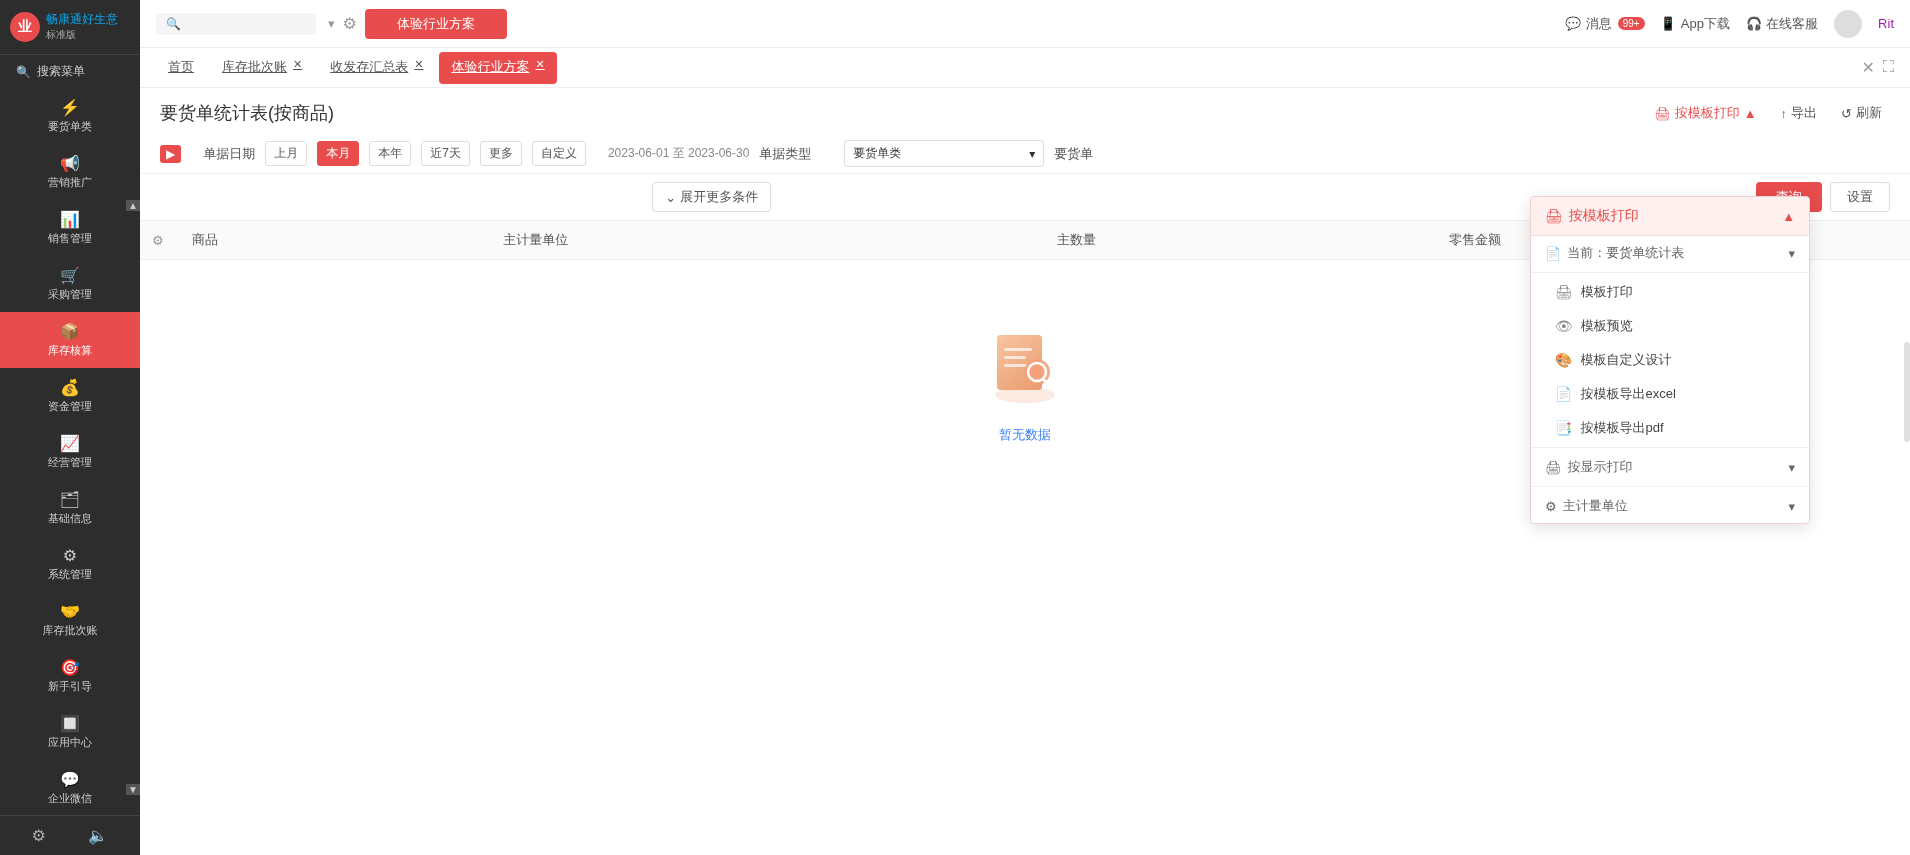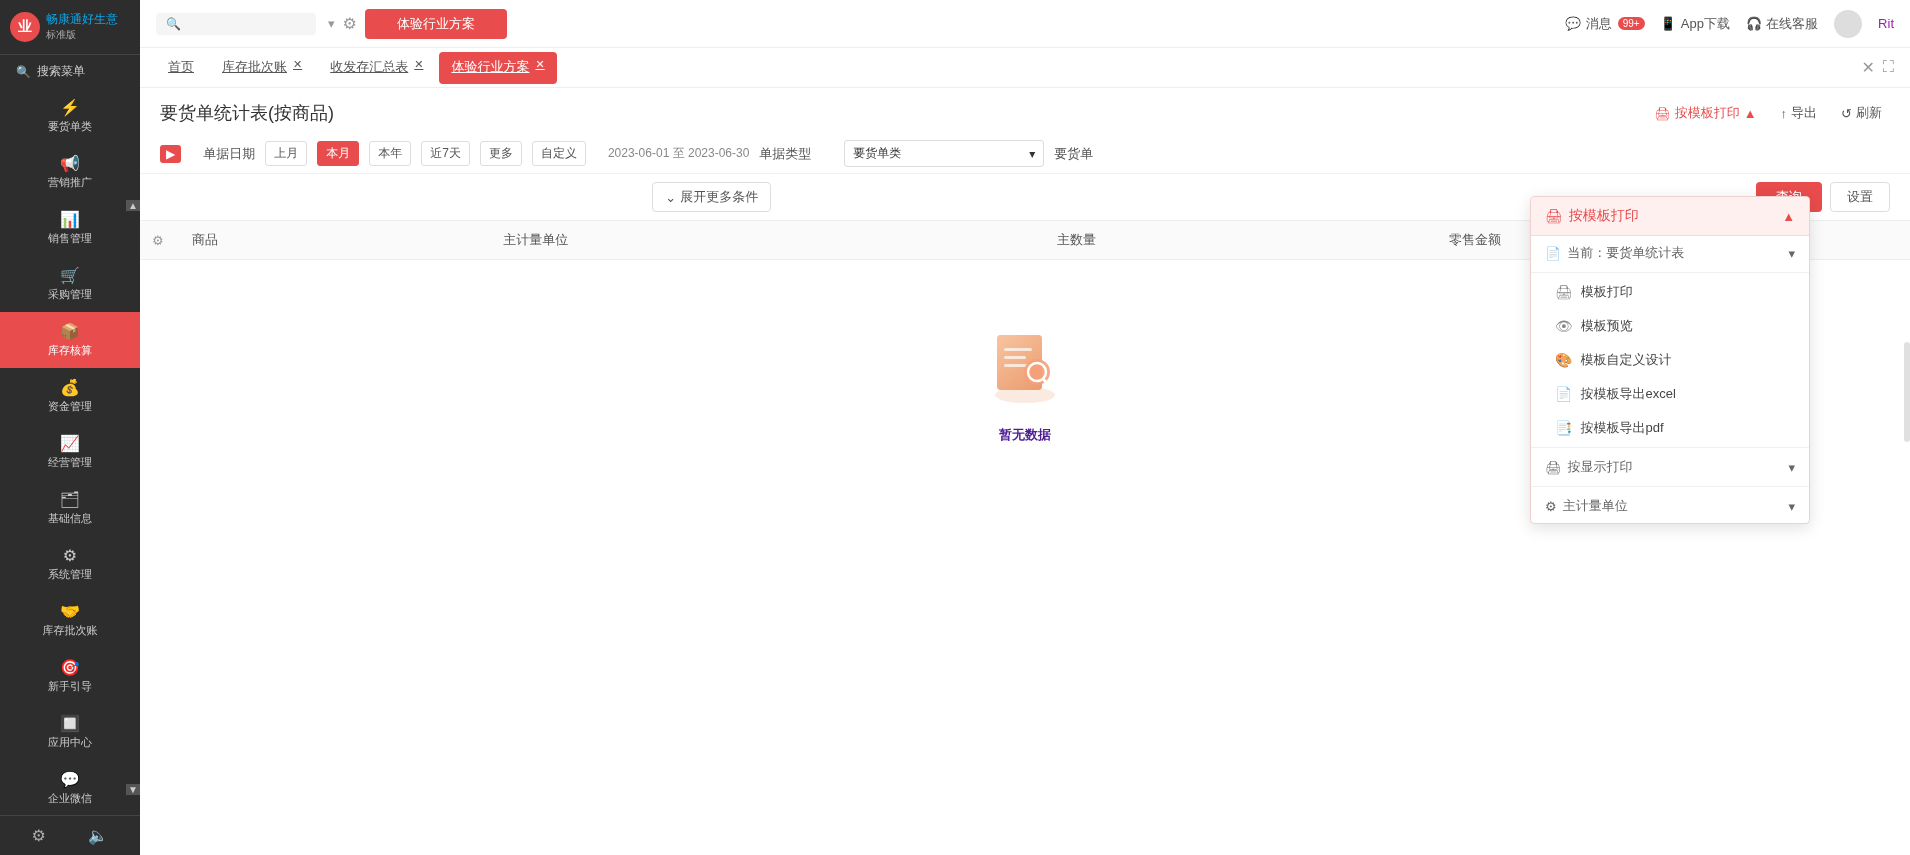--- a/index.html
+++ b/index.html
@@ -346,21 +346,21 @@
       align-items: center;
       justify-content: center;
       padding: 60px 0;
       color: #aaa;
     }
     .empty-icon {
       width: 100px;
       height: 90px;
       margin-bottom: 16px;
     }
-    .empty-text { font-size: 13px; color: #4c1d95; font-weight: bold; }
+    .empty-text { font-size: 13px; color: #3b82f6; }
 
     
     .dropdown-panel {
       position: absolute;
       top: 108px;
       right: 100px;
       width: 280px;
       background: #fff;
       border: 1px solid #f0d0d0;
       border-radius: 4px;

